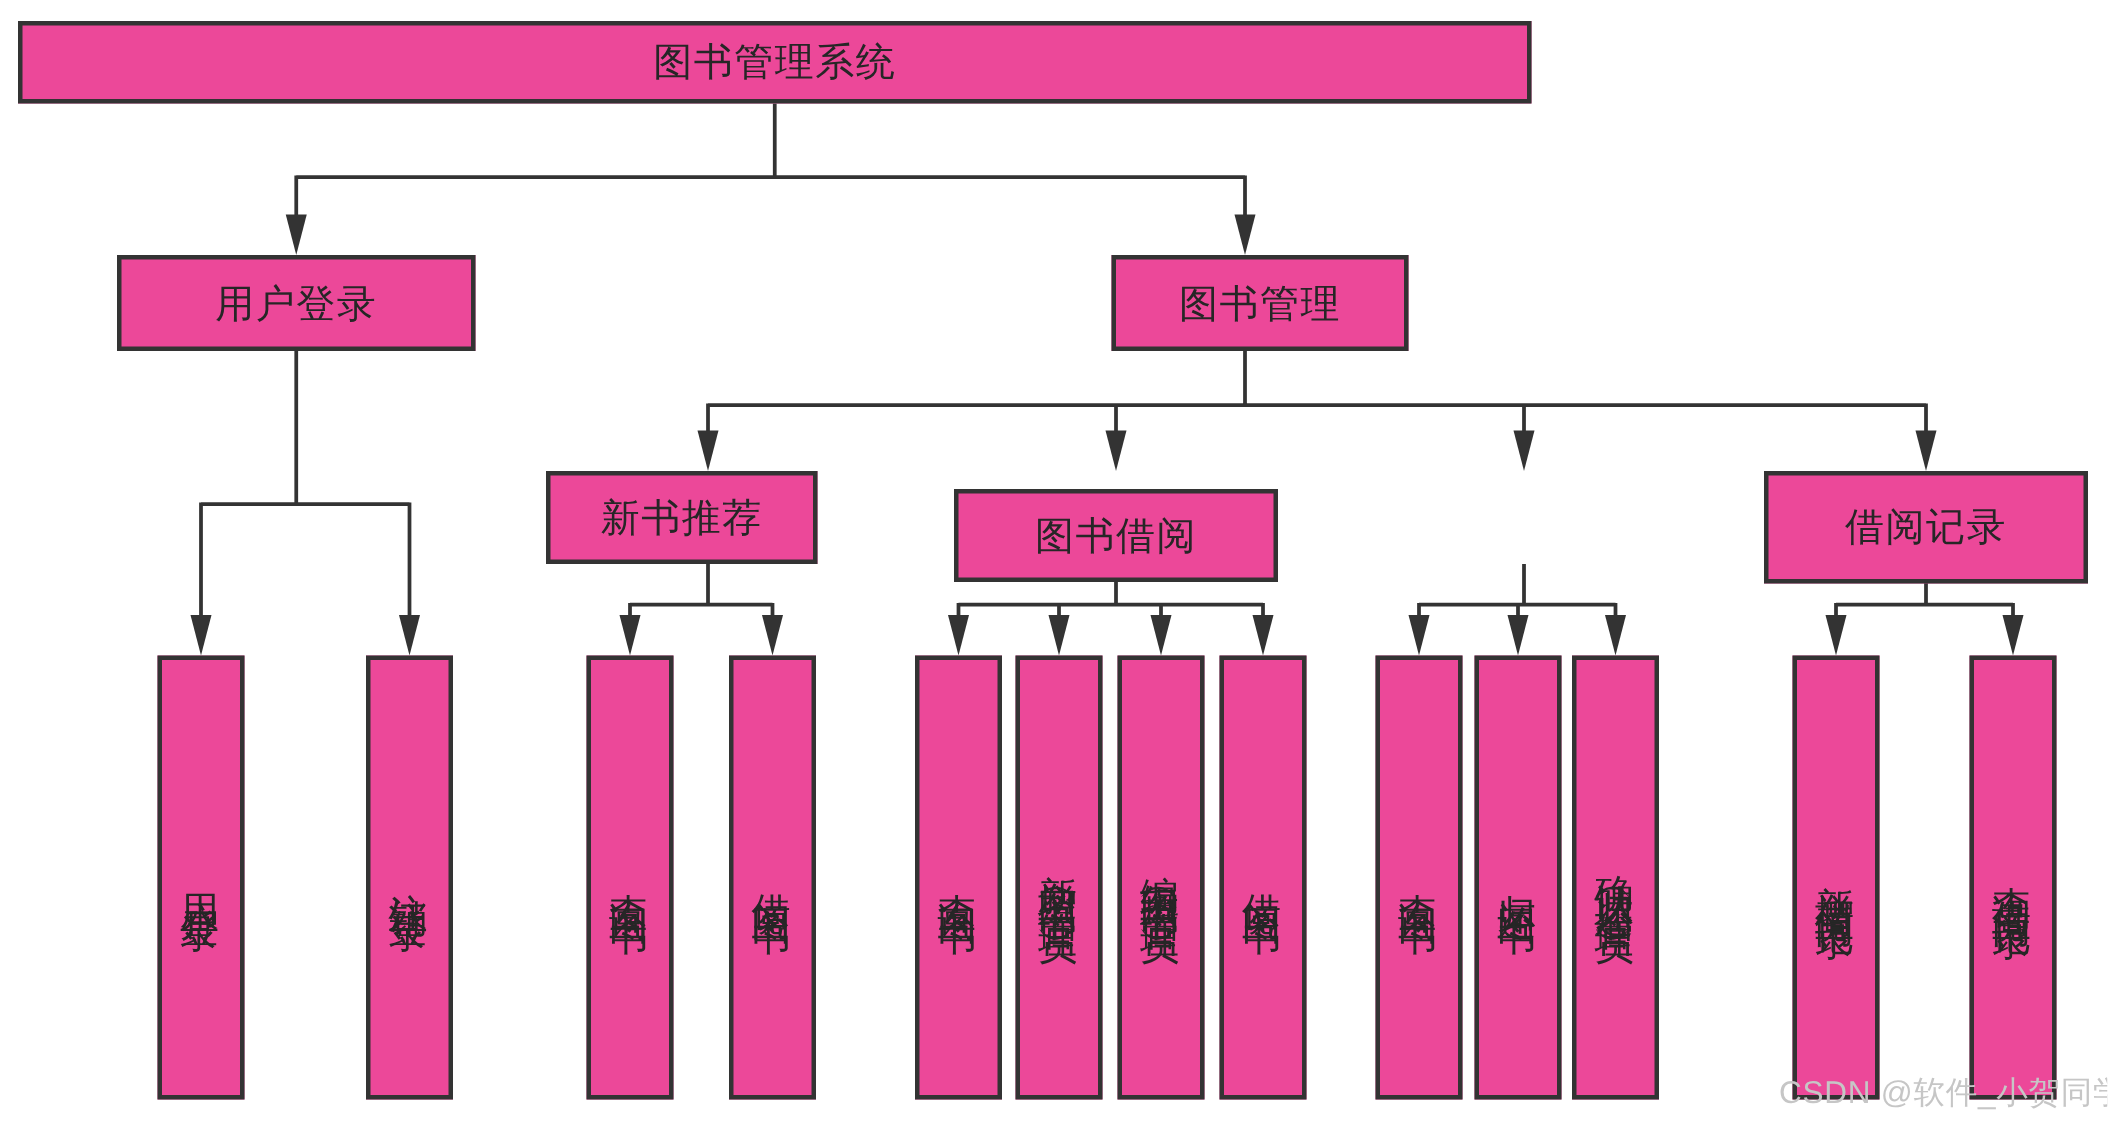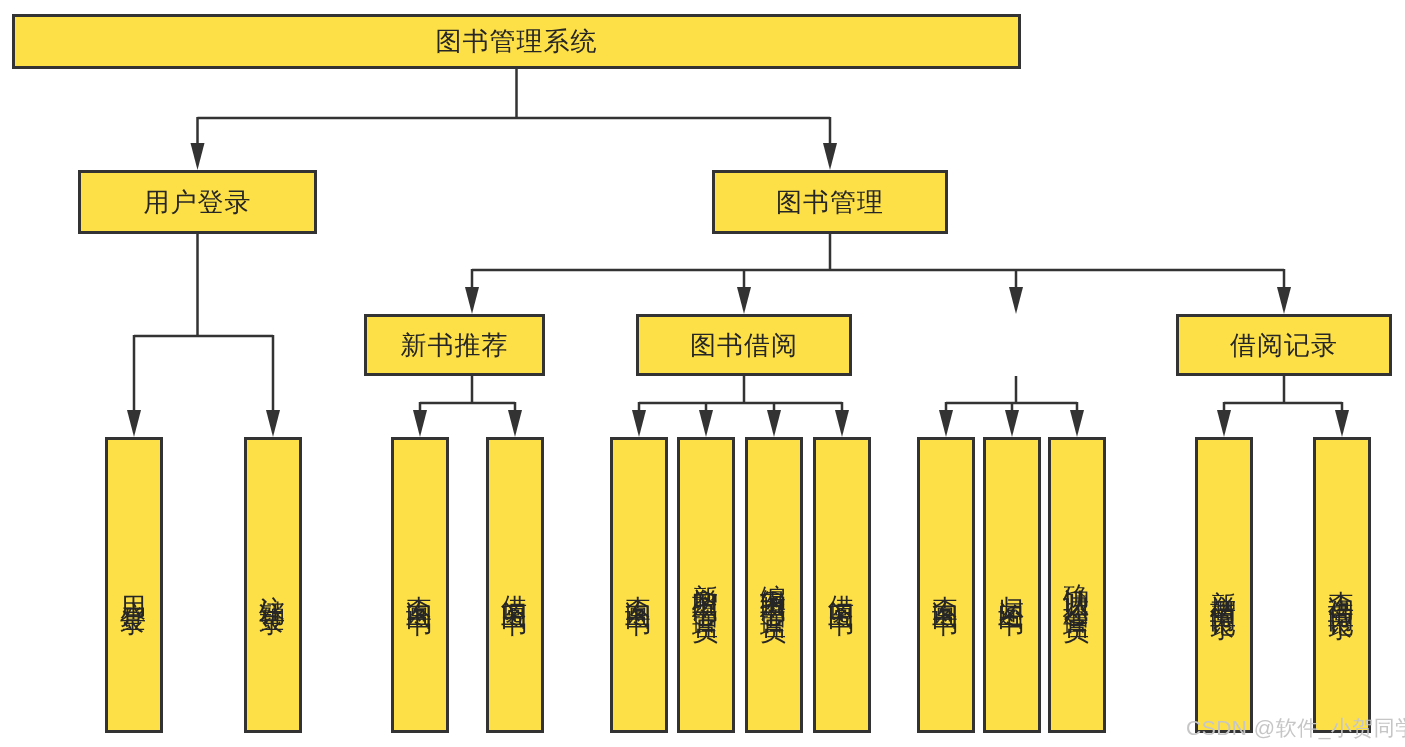--- a/index.html
+++ b/index.html
@@ -9,21 +9,21 @@
     background:var(--background,#fff);
     font-family:"Liberation Sans","DejaVu Sans",sans-serif;
     overflow:hidden;
   }
   .layer{position:absolute;left:0;top:0;}
   .edge{stroke:var(--line,#333);stroke-width:2.5;fill:none;}
   .arrowhead{fill:var(--line,#333);stroke:none;}
   .box{
     position:absolute;box-sizing:border-box;
     border:3px solid var(--line,#333);
-    background:#fde047;
+    background:#ec4899;
     display:flex;align-items:center;justify-content:center;
     font-size:26px;color:var(--text,#262626);
     letter-spacing:1px;white-space:nowrap;
   }
   .vbox{
     writing-mode:vertical-rl;text-orientation:mixed;
     font-size:26px;letter-spacing:5px;white-space:normal;
   }
   .watermark{
     position:absolute;left:1186px;top:714px;
@@ -64,25 +64,25 @@
       <polygon class="arrowhead" points="1005,410 1019,410 1012,437"></polygon>
       <polygon class="arrowhead" points="1070,410 1084,410 1077,437"></polygon>
       <polygon class="arrowhead" points="1217,410 1231,410 1224,437"></polygon>
       <polygon class="arrowhead" points="1335,410 1349,410 1342,437"></polygon>
     </g>
   </svg>
 
   <div class="box" style="left:12px;top:14px;width:1009px;height:55px">图书管理系统</div>
 
   <div class="box" style="left:78px;top:170px;width:239px;height:64px">用户登录</div>
-  <div class="box" style="left:712px;top:170px;width:236px;height:64px">图书管理</div>
+  <div class="box" style="left:741px;top:170px;width:198px;height:64px">图书管理</div>
 
   <div class="box" style="left:364px;top:314px;width:181px;height:62px">新书推荐</div>
-  <div class="box" style="left:636px;top:314px;width:216px;height:62px">图书借阅</div>
-  <div class="box" style="left:1176px;top:314px;width:216px;height:62px">借阅记录</div>
+  <div class="box" style="left:636px;top:326px;width:216px;height:62px">图书借阅</div>
+  <div class="box" style="left:1176px;top:314px;width:216px;height:75px">借阅记录</div>
 
   <div class="box vbox" style="left:105px;top:437px;width:58px;height:296px">用户登录</div>
   <div class="box vbox" style="left:244px;top:437px;width:58px;height:296px">注销登录</div>
 
   <div class="box vbox" style="left:391px;top:437px;width:58px;height:296px">查询图书</div>
   <div class="box vbox" style="left:486px;top:437px;width:58px;height:296px">借阅图书</div>
 
   <div class="box vbox" style="left:610px;top:437px;width:58px;height:296px">查询图书</div>
   <div class="box vbox" style="left:677px;top:437px;width:58px;height:296px">新增图书（管理员）</div>
   <div class="box vbox" style="left:745px;top:437px;width:58px;height:296px">编辑图书（管理员）</div>

